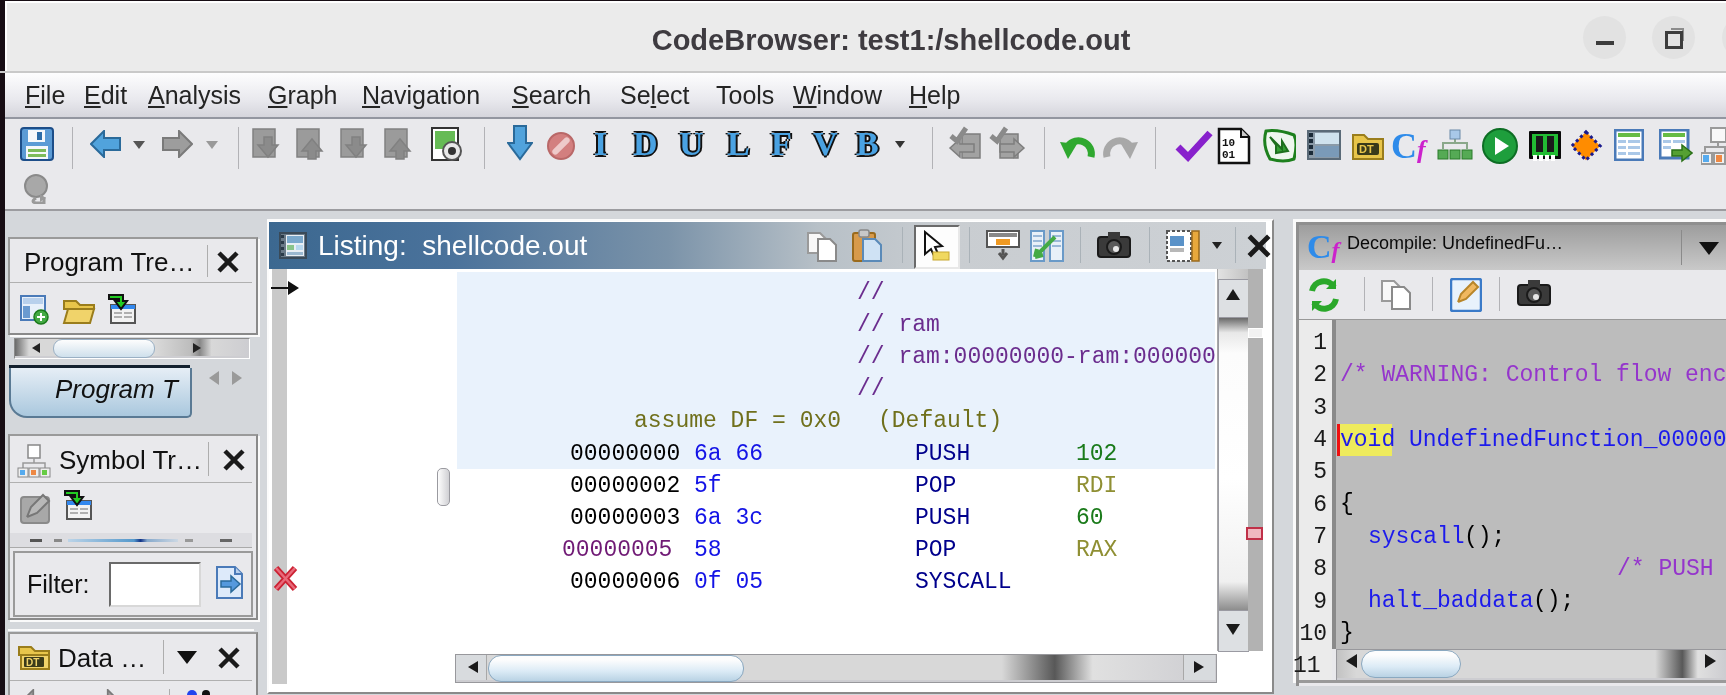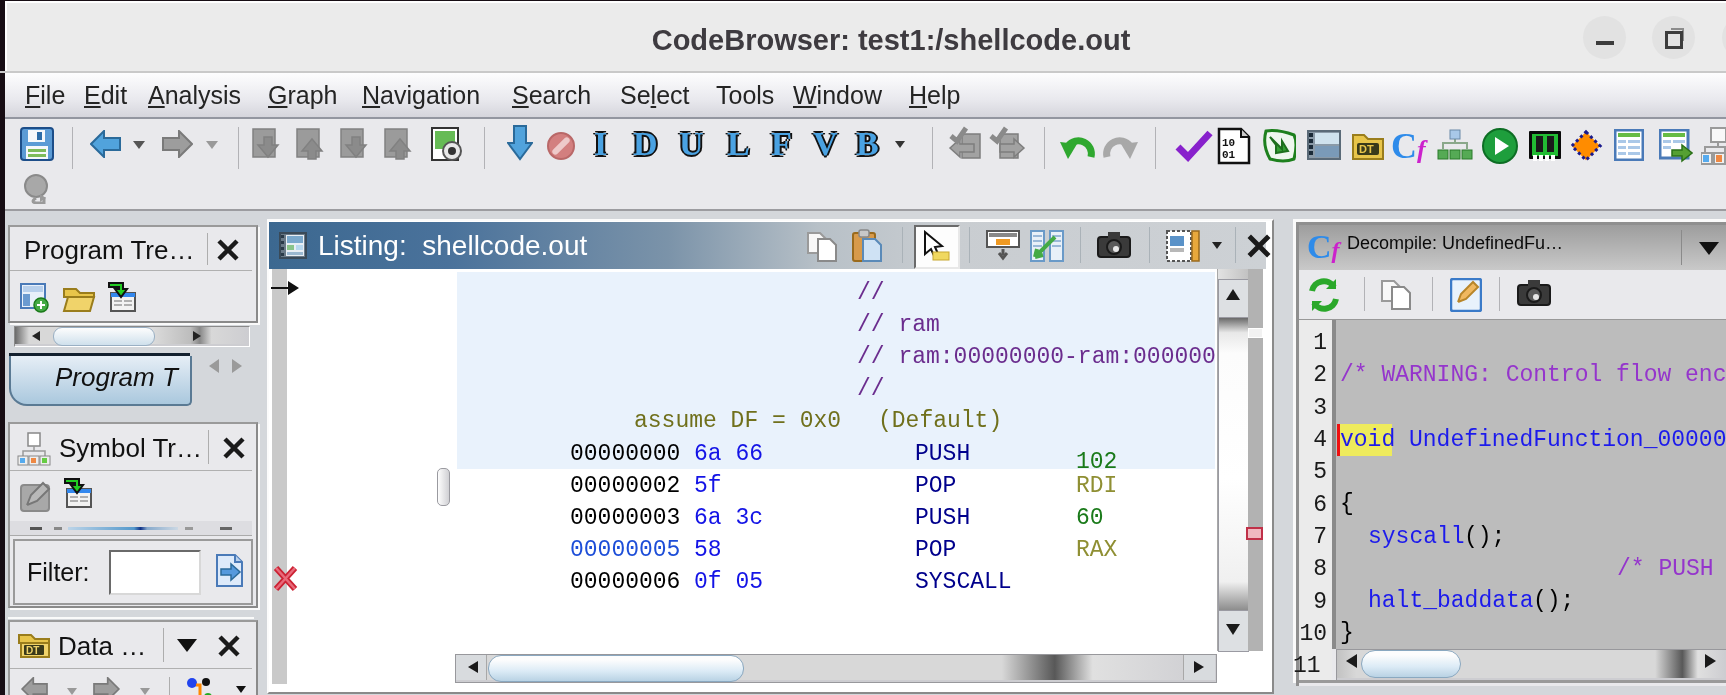--- a/index.html
+++ b/index.html
@@ -226,21 +226,21 @@
 
   <svg class="ab" style="left:22px;top:55px;" width="32" height="30" viewBox="0 0 32 30">
     <circle cx="14" cy="12" r="11" fill="#a8a8a8" stroke="#8a8a8a" stroke-width="2"></circle>
     <path d="M14 24 q-6 4 0 5 h8 v-6" fill="none" stroke="#9a9a9a" stroke-width="3"></path>
     <path d="M18 20 l6 4 -6 4 z" fill="#9a9a9a"></path>
   </svg>
 </div>
 
 <div class="ab" style="left:5px;top:211px;width:1721px;height:484px;background:#d4d7db;"></div>
 
-<div class="ab" id="leftcol" style="left:0;top:4px;width:270px;height:593px;">
+<div class="ab" id="leftcol" style="left:0;top:16px;width:270px;height:593px;">
 
   <div class="ab" style="left:8px;top:221px;width:246px;height:94px;background:#e9e9ec;border:2px solid;border-color:#9a9a9a #8a8a8a #8a8a8a #9a9a9a;box-shadow:2px 2px 0 #fafafa;">
     <div class="ab" style="left:0;top:0;width:242px;height:43px;border-bottom:1px solid #b0b0b0;"></div>
     <div class="ab" style="left:14px;top:8px;font-size:26px;color:#111;">Program Tre…</div>
     <div class="ab" style="left:197px;top:6px;width:1px;height:32px;background:#adadad;"></div>
     <svg class="ab" style="left:206px;top:11px;" width="24" height="24" viewBox="0 0 24 24">
         <path d="M3 3 L21 21 M21 3 L3 21" stroke="#1a1a1a" stroke-width="4.5"></path>
       </svg>
 
     <svg class="ab" style="left:10px;top:56px;" width="30" height="30" viewBox="0 0 30 30">
@@ -448,30 +448,30 @@
   <div class="ab mono" id="ltext" style="left:0;top:0;width:1003px;height:471px;">
     <div class="ab" style="left:590px;top:58px;color:#6b2d8e;">//</div>
     <div class="ab" style="left:590px;top:90px;color:#6b2d8e;">// ram</div>
     <div class="ab" style="left:590px;top:122px;width:358px;overflow:hidden;color:#6b2d8e;">// ram:00000000-ram:000000</div>
     <div class="ab" style="left:590px;top:154px;color:#6b2d8e;">//</div>
     <div class="ab" style="left:367px;top:186px;color:#70701c;">assume DF = 0x0</div>
     <div class="ab" style="left:611px;top:186px;color:#70701c;">(Default)</div>
     <div class="ab" style="left:303px;top:219px;color:#000;">00000000</div>
     <div class="ab" style="left:427px;top:219px;color:#1414e6;">6a 66</div>
     <div class="ab" style="left:648px;top:219px;color:#00008c;">PUSH</div>
-    <div class="ab" style="left:809px;top:227px;color:#1a7a1a;">102</div>
+    <div class="ab" style="left:809px;top:219px;color:#1a7a1a;">102</div>
     <div class="ab" style="left:303px;top:251px;color:#000;">00000002</div>
     <div class="ab" style="left:427px;top:251px;color:#1414e6;">5f</div>
     <div class="ab" style="left:648px;top:251px;color:#00008c;">POP</div>
     <div class="ab" style="left:809px;top:251px;color:#8f8f33;">RDI</div>
     <div class="ab" style="left:303px;top:283px;color:#000;">00000003</div>
     <div class="ab" style="left:427px;top:283px;color:#1414e6;">6a 3c</div>
     <div class="ab" style="left:648px;top:283px;color:#00008c;">PUSH</div>
     <div class="ab" style="left:809px;top:283px;color:#1a7a1a;font-family:Liberation Mono, monospace;">60</div>
-    <div class="ab" style="left:303px;top:315px;color:#1d4ed8;">00000005</div>
+    <div class="ab" style="left:295px;top:315px;color:#701a75;">00000005</div>
     <div class="ab" style="left:427px;top:315px;color:#1414e6;">58</div>
     <div class="ab" style="left:648px;top:315px;color:#00008c;">POP</div>
     <div class="ab" style="left:809px;top:315px;color:#8f8f33;">RAX</div>
     <div class="ab" style="left:303px;top:347px;color:#000;">00000006</div>
     <div class="ab" style="left:427px;top:347px;color:#1414e6;">0f 05</div>
     <div class="ab" style="left:648px;top:347px;color:#00008c;">SYSCALL</div>
   </div>
 
   <div class="ab" style="left:170px;top:249px;width:11px;height:36px;border-radius:5px;background:linear-gradient(to right,#fdfdfd,#d0d0d4);border:1px solid #9a9aa0;"></div>
 

